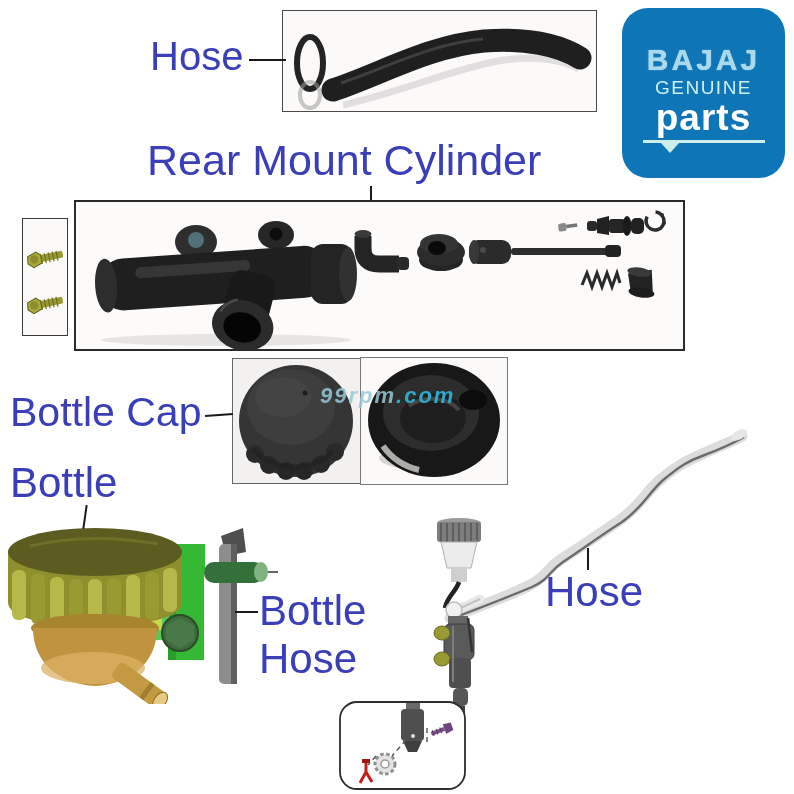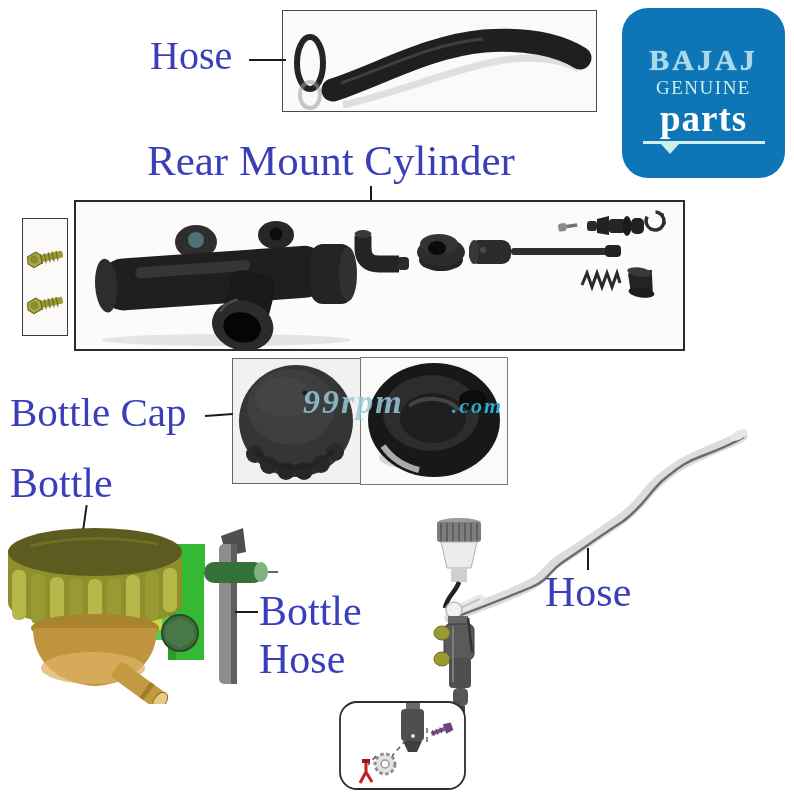--- a/index.html
+++ b/index.html
@@ -5,42 +5,42 @@
   :root{
     --label-blue:#3a3eb8; --line-black:#1a1a1a; --logo-bg:#0e76b6;
     --logo-brand:#a9d9ea; --logo-accent:#cdeeea; --logo-text:#ffffff;
     --watermark-pale:#96c9d8; --watermark-cyan:#2fa9cb;
     --part-dark:#1f1f1f; --bolt-olive:#9a9a35; --bracket-green:#35b935;
     --bolt-dark-green:#3f6b3f; --brass:#c0933f; --strap-gray:#8d8d8d;
     --box-border:#3a3a3a;
   }
   html,body{margin:0;padding:0;background:#fff;}
   #stage{position:relative;width:794px;height:794px;background:#fff;overflow:hidden;
-         font-family:Liberation Serif, serif;}
+         font-family:Liberation Sans, sans-serif;}
   .abs{position:absolute;}
   .lbl{position:absolute;color:var(--label-blue);line-height:1;white-space:nowrap;z-index:6;}
   .leader{position:absolute;background:var(--line-black);z-index:6;}
   .photobox{position:absolute;background:#fbfaf9;}
   
   #logo{position:absolute;left:622px;top:8px;width:163px;height:170px;border-radius:26px;
         background:var(--logo-bg);display:flex;flex-direction:column;align-items:center;
         justify-content:center;z-index:5;}
   #logo .brand{font-size:30px;font-weight:bold;letter-spacing:3px;color:var(--logo-brand);
                text-shadow:0 0 1px #dff3fb;}
   #logo .genuine{font-size:19px;letter-spacing:1.5px;color:var(--logo-accent);}
   #logo .parts{font-size:37px;font-weight:bold;color:var(--logo-text);margin-top:-2px;letter-spacing:1px;text-align:right;}
   #logo .rule{position:relative;width:122px;height:3px;background:var(--logo-accent);margin-top:1px;}
   #logo .rule .tri{position:absolute;left:18px;top:3px;width:0;height:0;
         border-left:9px solid transparent;border-right:9px solid transparent;
         border-top:10px solid var(--logo-accent);}
   
   #watermark{position:absolute;left:303px;top:383px;z-index:4;white-space:nowrap;
              font-weight:bold;font-style:italic;letter-spacing:2px;}
-  #watermark .wm-name{font-size:34px;color:var(--watermark-pale);opacity:.85;}
-  #watermark .wm-tld{font-size:22px;color:var(--watermark-cyan);margin-left:48px;}
+  #watermark .wm-name{font-size:22px;color:var(--watermark-pale);opacity:.85;margin-left:17px;}
+  #watermark .wm-tld{font-size:22px;color:var(--watermark-cyan);}
 </style>
 </head>
 <body>
 
 <div id="stage">
 
   <div class="photobox" style="left:282px;top:10px;width:313px;height:100px;border:1px solid #4a4a4a;">
     <svg width="313" height="100" viewBox="0 0 313 100">
       <path d="M60 94 C115 82,170 58,215 50 C250 44,278 48,296 58" stroke="#cfcccb" stroke-width="7" fill="none" opacity="0.6"></path>
       <g>

